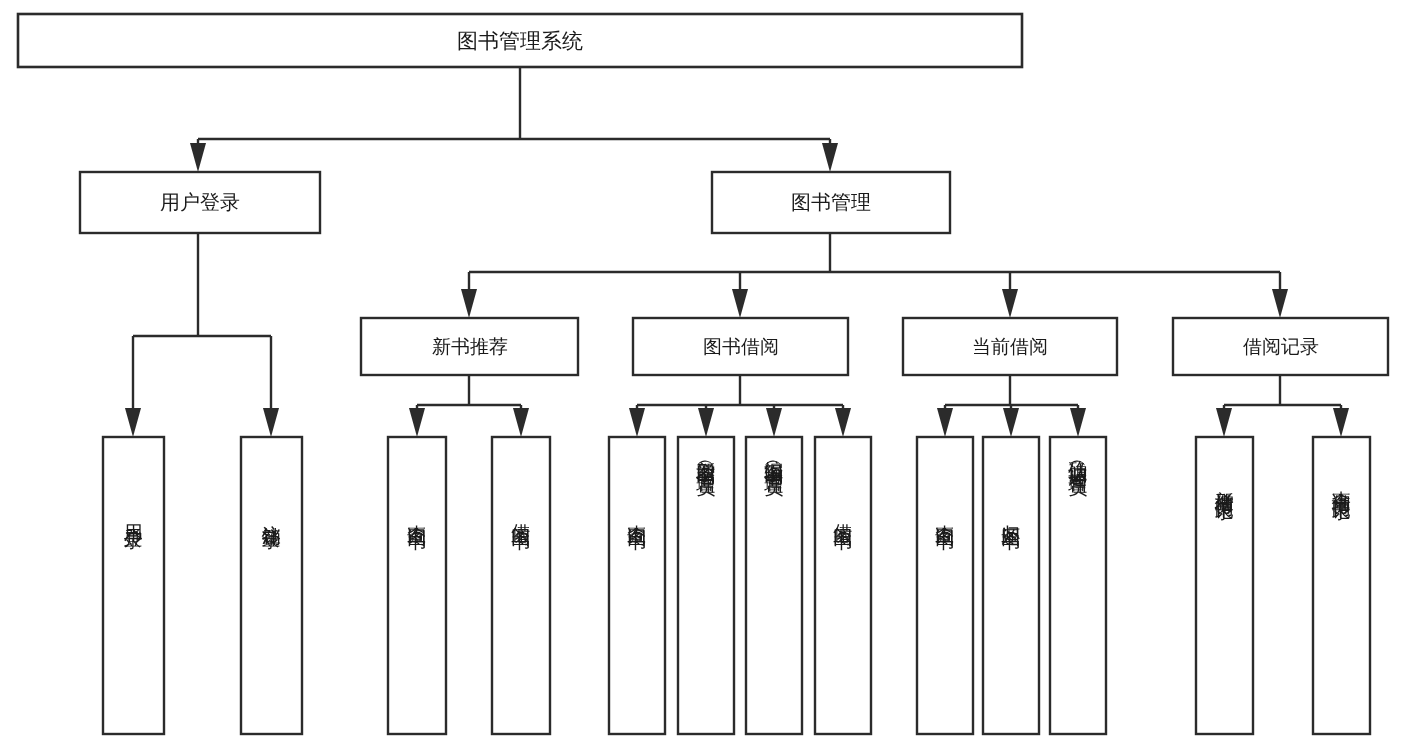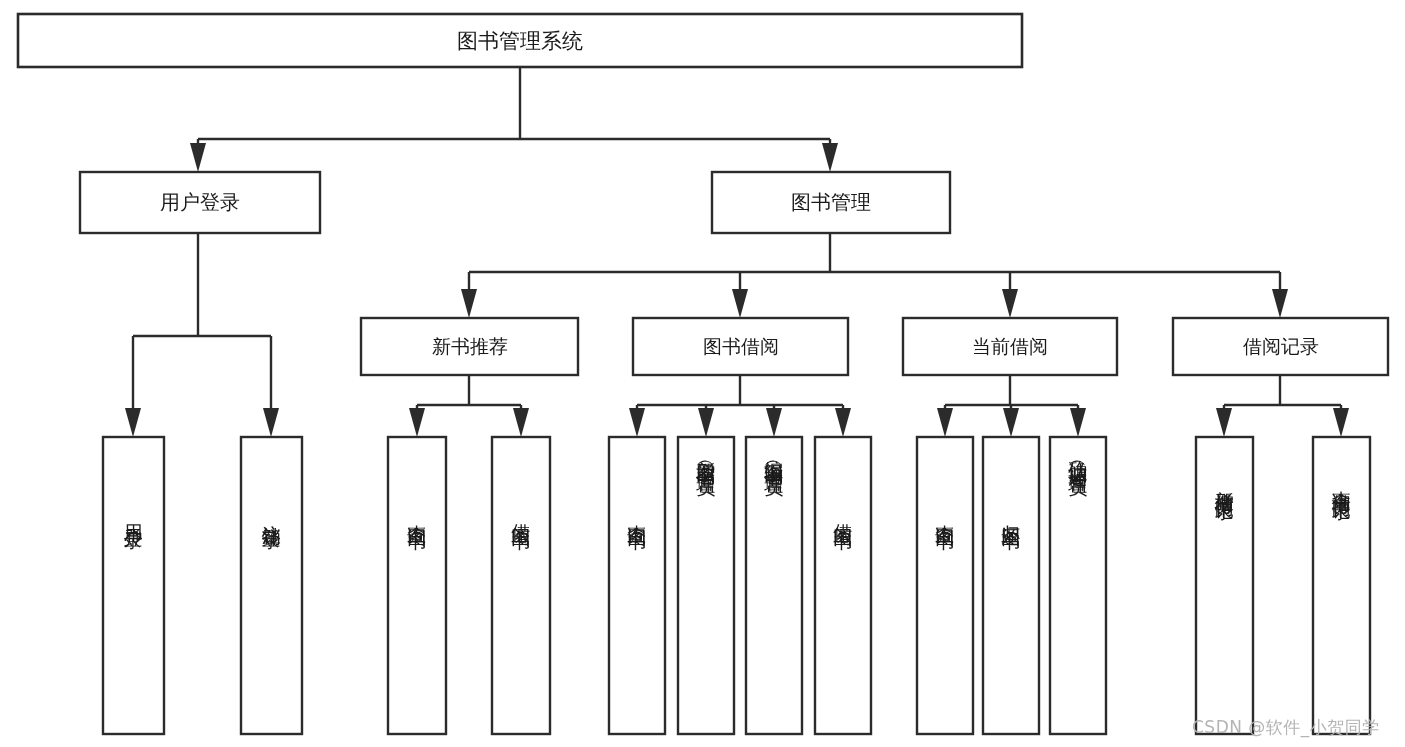--- a/index.html
+++ b/index.html
@@ -261,15 +261,14 @@
     <span class="leaf-label" style="margin-top:8px;">确认归还（管理员）</span>
   </div>
 
   <div class="leaf-label-wrap" style="left:1196px; top:437px; width:57px; height:297px;">
     <span class="leaf-label" style="margin-top:38px;">新增借阅记录</span>
   </div>
   <div class="leaf-label-wrap" style="left:1313px; top:437px; width:57px; height:297px;">
     <span class="leaf-label" style="margin-top:38px;">查询借阅记录</span>
   </div>
 
-  <div class="watermark" style="left:1192px; top:716px;">CSDN @软件_小贺同学</div>
 
 </div>
 
 </body></html>

